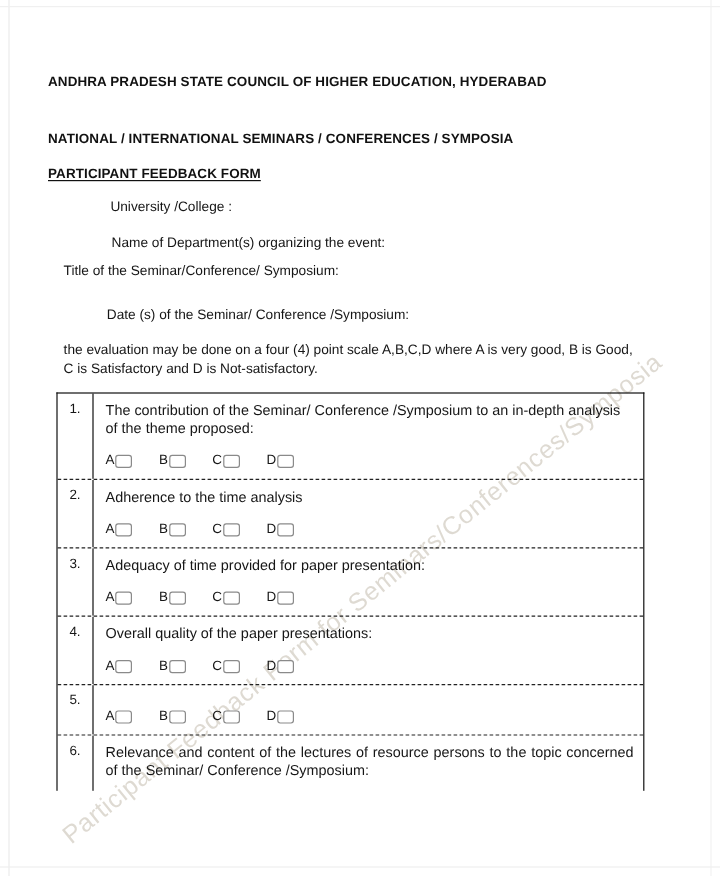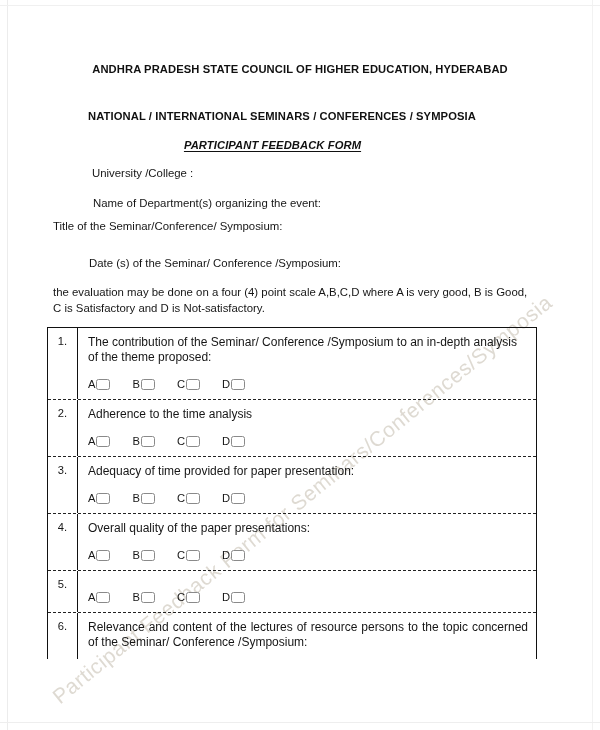--- a/index.html
+++ b/index.html
@@ -79,21 +79,20 @@
   
   #content {
     position: absolute;
     left: 0;
     top: 0;
     width: 600px;
     z-index: 10;
   }
 
   .hdr {
-    text-align: center;
     font-weight: bold;
     font-size: 11.2px;
     letter-spacing: 0.1px;
     color: #111;
   }
   #hdr-council {
     position: absolute;
     left: 40px; right: 40px;
     top: 63px;
   }
@@ -103,21 +102,20 @@
     top: 110px;
   }
   #hdr-form {
     position: absolute;
     left: 40px; right: 95px;
     top: 139px;
   }
   #hdr-form span.u {
     text-decoration: underline;
     text-underline-offset: 2px;
-    font-style: italic;
   }
 
   .field {
     position: absolute;
     left: 53px;
     font-size: 11.4px;
     color: #161616;
     white-space: nowrap;
   }
   #field-0 { top: 167px; margin-left: 39px; }

